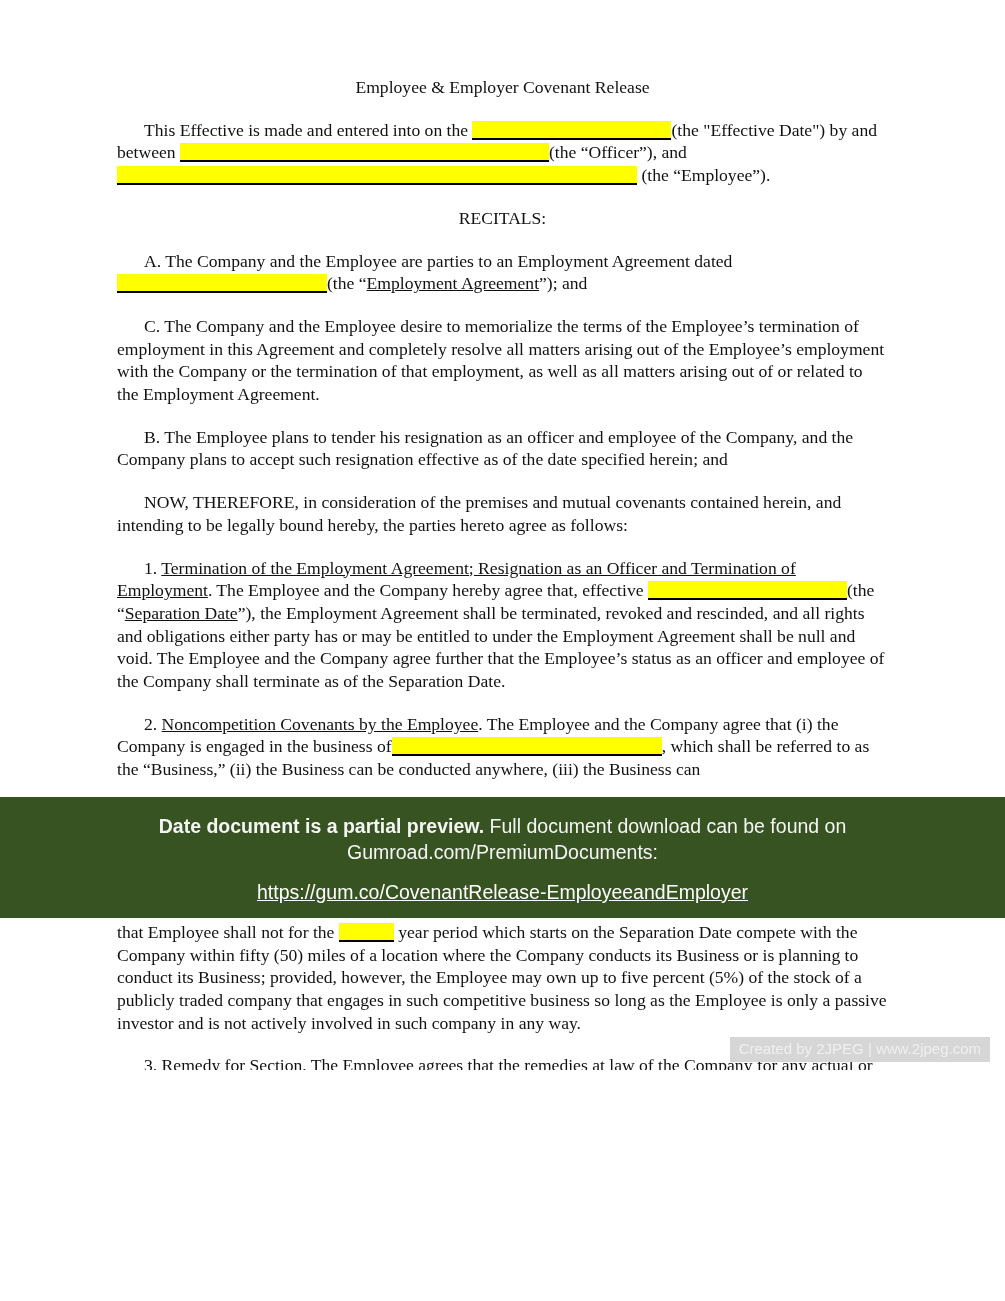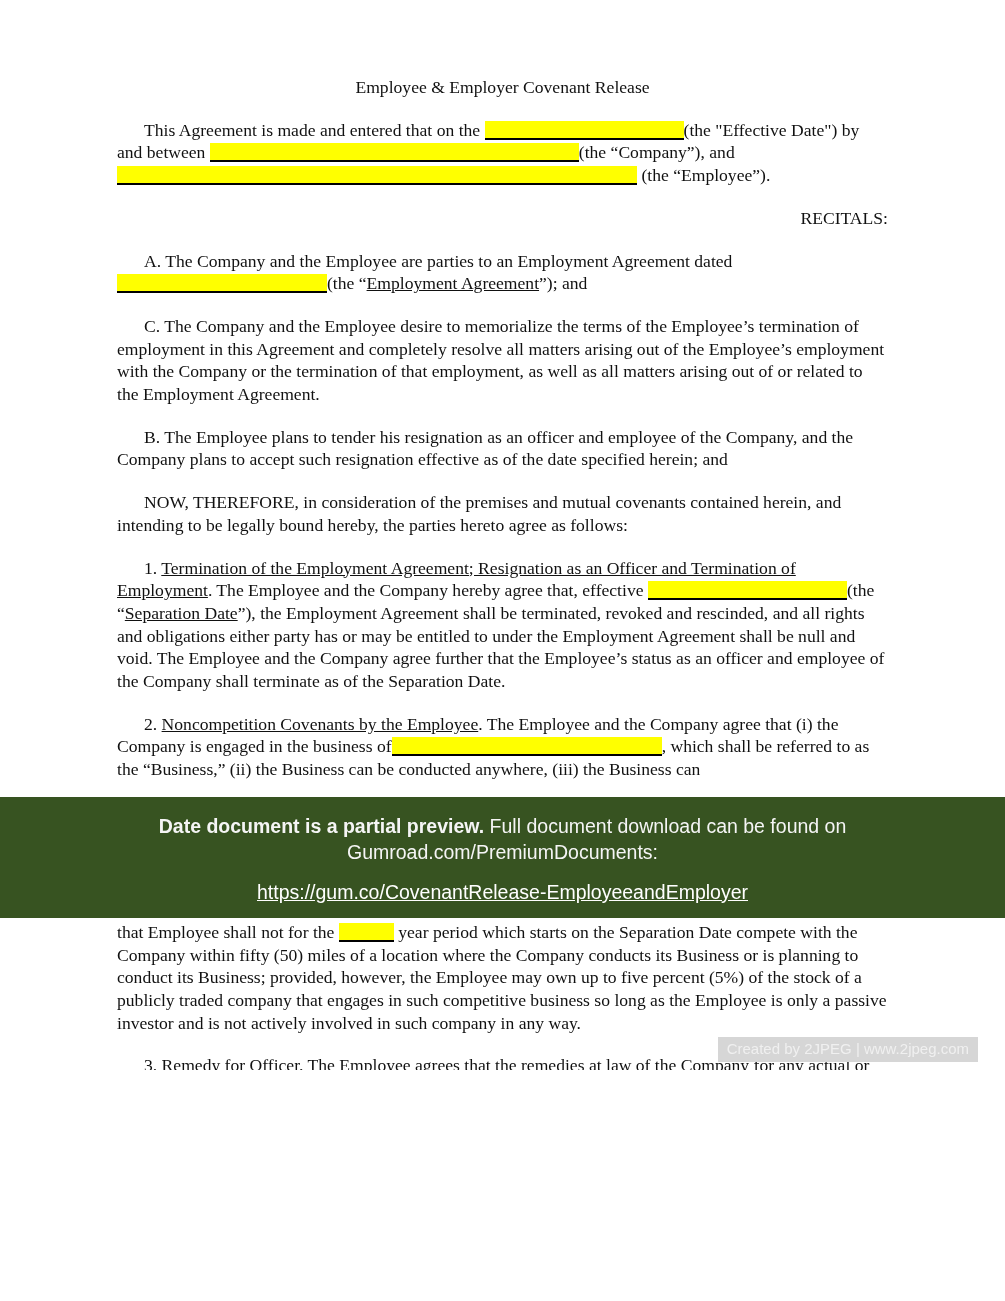--- a/index.html
+++ b/index.html
@@ -31,21 +31,21 @@
     font-weight:normal;
     text-align:center;
     margin:0 117px 20px 117px;
     line-height:22.7px;
   }
   .content{
     padding:0 117px;
   }
   .para{margin:0 0 20px 0;}
   .para.indent{text-indent:27px;}
-  .para.center{text-align:right;text-indent:0;}
+  .para.center{text-align:center;text-indent:0;}
   .para:last-child{margin-bottom:16px;}
   .uline{text-decoration:underline;}
   .blank{
     display:inline-block;
     background:var(--highlight);
     border-bottom:2px solid #000;
     height:17px;
     vertical-align:-4px;
   }
   .banner{
@@ -60,53 +60,53 @@
     padding:16px 48px 13px 48px;
     margin:0 0 3px 0;
   }
   .banner-line{margin:0;}
   .banner-link-line{margin:14px 0 0 0;}
   .banner a{
     color:var(--link-color);
   }
   .watermark{
     position:absolute;
-    right:27px;bottom:8px;
+    right:15px;bottom:8px;
     background:var(--watermark-bg);
     color:var(--watermark-text);
     font-family:"Liberation Sans", sans-serif;
     font-size:15px;
     line-height:20px;
     padding:2px 9px 3px 9px;
     white-space:nowrap;
   }
 </style>
 </head>
 <body>
 
 <div class="page">
 
   <h1 class="title">Employee &amp; Employer Covenant Release</h1>
 
   <div class="content" id="content-top">
-      <p class="para indent"><span>This Agreement is made and entered that on the </span><span class="blank" style="width: 199px;"></span><span>(the "Effective Date") by and between </span><span class="blank" style="width: 369px;"></span><span>(the “Company”), and </span><span class="blank" style="width: 520px;"></span><span> (the “Employee”).</span></p>
+      <p class="para indent"><span>This Effective is made and entered into on the </span><span class="blank" style="width: 199px;"></span><span>(the "Effective Date") by and between </span><span class="blank" style="width: 369px;"></span><span>(the “Officer”), and </span><span class="blank" style="width: 520px;"></span><span> (the “Employee”).</span></p>
       <p class="para center"><span>RECITALS:</span></p>
       <p class="para indent"><span>A. The Company and the Employee are parties to an Employment Agreement dated </span><span class="blank" style="width: 210px;"></span><span>(the “</span><span class="uline">Employment Agreement</span><span>”); and</span></p>
       <p class="para indent"><span>C. The Company and the Employee desire to memorialize the terms of the Employee’s termination of employment in this Agreement and completely resolve all matters arising out of the Employee’s employment with the Company or the termination of that employment, as well as all matters arising out of or related to the Employment Agreement.</span></p>
       <p class="para indent"><span>B. The Employee plans to tender his resignation as an officer and employee of the Company, and the Company plans to accept such resignation effective as of the date specified herein; and</span></p>
       <p class="para indent"><span>NOW, THEREFORE, in consideration of the premises and mutual covenants contained herein, and intending to be legally bound hereby, the parties hereto agree as follows:</span></p>
       <p class="para indent"><span>1. </span><span class="uline">Termination of the Employment Agreement; Resignation as an Officer and Termination of Employment</span><span>. The Employee and the Company hereby agree that, effective </span><span class="blank" style="width: 199px;"></span><span>(the “</span><span class="uline">Separation Date</span><span>”), the Employment Agreement shall be terminated, revoked and rescinded, and all rights and obligations either party has or may be entitled to under the Employment Agreement shall be null and void. The Employee and the Company agree further that the Employee’s status as an officer and employee of the Company shall terminate as of the Separation Date.</span></p>
       <p class="para indent"><span>2. </span><span class="uline">Noncompetition Covenants by the Employee</span><span>. The Employee and the Company agree that (i) the Company is engaged in the business of</span><span class="blank" style="width: 270px;"></span><span>, which shall be referred to as the “Business,” (ii) the Business can be conducted anywhere, (iii) the Business can</span></p>
     </div>
 
   <div class="banner">
     <p class="banner-line"><strong>Date document is a partial preview.</strong><span> Full document download can be found on Gumroad.com/PremiumDocuments:</span></p>
     <p class="banner-link-line"><a href="#">https://gum.co/CovenantRelease-EmployeeandEmployer</a></p>
   </div>
 
   <div class="content" id="content-bottom">
       <p class="para"><span>that Employee shall not for the </span><span class="blank" style="width: 55px;"></span><span> year period which starts on the Separation Date compete with the Company within fifty (50) miles of a location where the Company conducts its Business or is planning to conduct its Business; provided, however, the Employee may own up to five percent (5%) of the stock of a publicly traded company that engages in such competitive business so long as the Employee is only a passive investor and is not actively involved in such company in any way.</span></p>
-      <p class="para indent"><span>3. </span><span class="uline">Remedy for Officer</span><span>. The Employee agrees that the remedies at law of the Company for any actual or threatened breach by the Employee of the covenants in this Section 5 would be inadequate and that the Company shall be entitled to specific performance of the covenants in this</span></p>
+      <p class="para indent"><span>3. </span><span class="uline">Remedy for Section</span><span>. The Employee agrees that the remedies at law of the Company for any actual or threatened breach by the Employee of the covenants in this Section 5 would be inadequate and that the Company shall be entitled to specific performance of the covenants in this</span></p>
     </div>
 
   <div class="watermark"><span>Created by 2JPEG | www.2jpeg.com</span></div>
 
 </div>
 
 </body></html>

